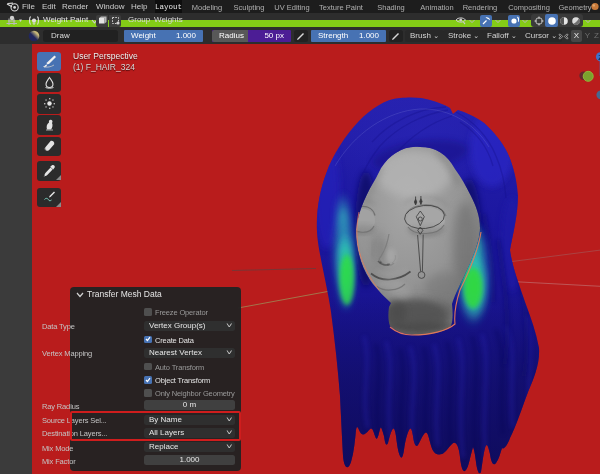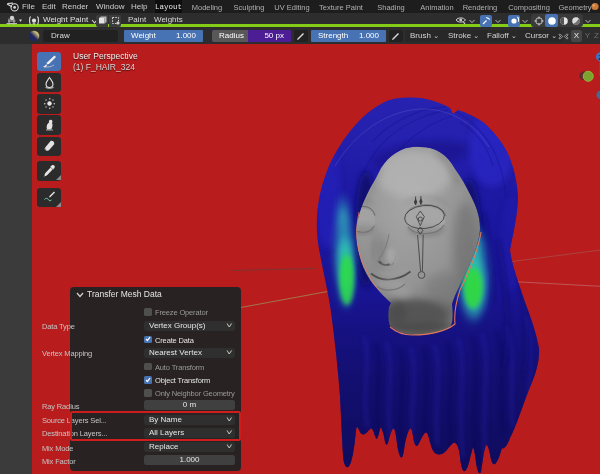--- a/index.html
+++ b/index.html
@@ -3,21 +3,21 @@
 <meta charset="utf-8">
 <style>
 html,body{margin:0;padding:0;width:600px;height:474px;overflow:hidden;background:#3b3b3b;
   font-family:"Liberation Sans",sans-serif;-webkit-font-smoothing:antialiased;}
 *{box-sizing:border-box;}
 .abs{position:absolute;}
 #topbar{position:absolute;left:0;top:0;width:600px;height:13px;background:#1d1d1d;color:#cfcfcf;font-size:8px;}
 #topbar .m{position:absolute;top:2px;}
 .tab{position:absolute;top:0;height:13px;padding-top:2.5px;color:#b0b0b0;font-size:7.5px;text-align:center;}
 .tab.on{background:#0e0e0e;color:#e8e8e8;font-family:Liberation Mono, monospace;}
-#row2{position:absolute;left:0;top:13px;width:600px;height:14px;background:#2d2d2d;border-bottom:3px solid #84cc16;color:#d8d8d8;font-size:8px;}
+#row2{position:absolute;left:0;top:13px;width:600px;height:14px;background:#2d2d2d;border-bottom:7px solid #84cc16;color:#d8d8d8;font-size:8px;}
 #row3{position:absolute;left:0;top:27px;width:600px;height:17px;background:#2d2d2d;color:#d8d8d8;font-size:8px;}
 #vp{position:absolute;left:16px;top:44px;width:600px;height:430px;background:#b91c1c;overflow:hidden;margin-left:16px;}
 .slider{position:absolute;top:2.5px;height:12px;border-radius:1px;font-size:8px;color:#fff;line-height:12px;}
 .ddb{position:absolute;top:2.5px;height:12px;border-radius:2.5px;background:#282828;color:#d4d4d4;font-size:8px;line-height:12px;padding:0 5px;}
 .toolbtn{position:absolute;left:5px;width:24px;height:19.5px;border-radius:3px;background:#2b2b2b;}
 .navbtn{position:absolute;width:14px;height:14px;border-radius:50%;background:rgba(25,25,25,.85);}
 
 #panel{position:absolute;left:38px;top:243px;width:171px;height:184px;background:rgba(35,35,35,.97);border-radius:4px;font-size:8px;color:#c4c4c4;}
 .plabel{position:absolute;right:104px;width:95px;text-align:left;white-space:nowrap;font-size:7.5px;letter-spacing:-0.15px;}
 .pfield{position:absolute;left:74px;width:91px;height:10px;border-radius:2.5px;background:#2f2f2f;color:#e6e6e6;line-height:10px;padding-left:5px;font-size:8px;white-space:nowrap;}
@@ -76,21 +76,21 @@
   <span class="abs" style="left:96px;top:1.5px;width:12px;height:12px;background:#3c3c3c;border-radius:2px 0 0 2px"></span>
   <span class="abs" style="left:109px;top:1.5px;width:12px;height:12px;background:#3c3c3c;border-radius:0 2px 2px 0"></span>
   <svg class="abs" style="left:98px;top:3px" width="9" height="9" viewBox="0 0 9 9">
       <rect x="1" y="2" width="5.5" height="5.5" fill="#e3e3e3"></rect>
       <path d="M1,2 l2-1.5 l5.5,0 l-2,1.5 z M6.5,2 l2-1.5 l0,5.5 l-2,1.5 z" fill="#b5b5b5"></path>
     </svg>
   <svg class="abs" style="left:111px;top:3px" width="9" height="9" viewBox="0 0 9 9">
       <rect x="1.5" y="1.5" width="6" height="6" fill="none" stroke="#d0d0d0" stroke-width="1" stroke-dasharray="1.6 1.2"></rect>
       <circle cx="7" cy="7" r="1.6" fill="#d0d0d0"></circle>
     </svg>
-  <span class="abs" style="left:128px;top:2px">Paint</span>
+  <span class="abs" style="left:128px;top:2px">Group</span>
   <span class="abs" style="left:154px;top:2px">Weights</span>
 
   <svg class="abs" style="left:455px;top:3px" width="12" height="9" viewBox="0 0 12 9">
     <path d="M1,4 C3,1.2 8.5,1.2 10.5,4 C8.5,6.8 3,6.8 1,4 z" fill="none" stroke="#cfcfcf" stroke-width="1"></path>
     <circle cx="5.7" cy="4" r="1.4" fill="#cfcfcf"></circle>
     <path d="M7.5,5.5 L9.5,8.5 L10.5,7 z" fill="#cfcfcf"></path>
   </svg>
   <svg class="abs" style="left:469px;top:6px" width="6" height="5">
       <path d="M0.5,1 L3,3.6 L5.5,1" stroke="#b9b9b9" stroke-width="1" fill="none"></path>
     </svg>

